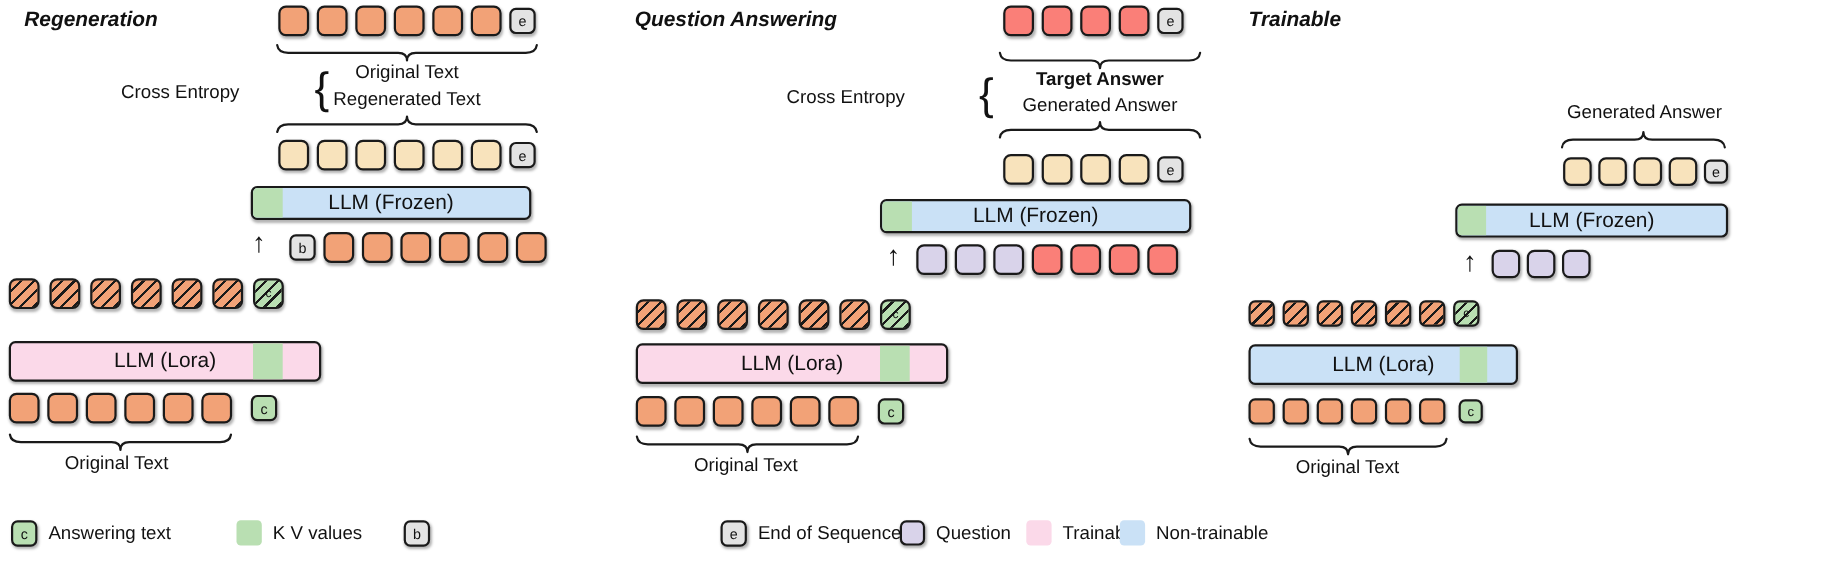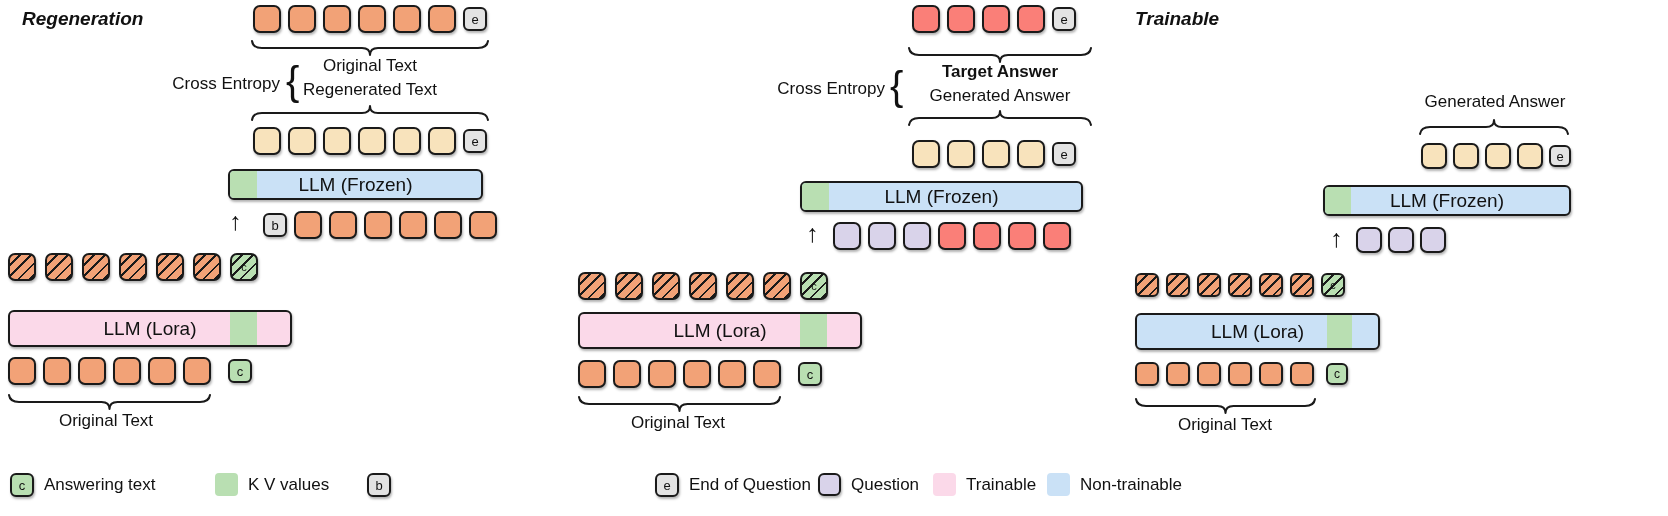--- a/index.html
+++ b/index.html
@@ -1,21 +1,21 @@
 <!DOCTYPE html>
 <html style="--orange: #F2A277; --red: #FA7F78; --cream: #F8E3BC; --green: #B9DFB2; --gray: #E3E3E3; --purple: #D9D3EA; --pink: #FBD9E9; --blue: #CAE1F6; --border: #1a1a1a;"><head>
 <meta charset="utf-8">
 <style>
   html,body{margin:0;padding:0;background:#fff;}
   .canvas{position:relative;width:1668px;height:516px;background:#fff;overflow:hidden;
           font-family:"Liberation Sans","DejaVu Sans",sans-serif;color:#111;}
   .group{position:absolute;inset:0;}
   .ptitle{position:absolute;font-size:19px;font-weight:700;font-style:italic;white-space:nowrap;}
   .lbl{position:absolute;font-size:17px;text-align:center;white-space:nowrap;}
-  .lbl.right{text-align:right;}
+  .lbl.right{text-align:left;}
   .row{position:absolute;display:flex;align-items:center;}
   .g7{gap:7px;} .g9{gap:9px;} .g6{gap:6px;}
   .tok{width:28px;height:28px;box-sizing:border-box;border:2px solid var(--border);border-radius:7px;
        display:flex;align-items:center;justify-content:center;flex:0 0 auto;
        box-shadow:1px 2px 2.5px rgba(0,0,0,.30);font-size:13px;line-height:1;}
   .lsq{width:24px;height:24px;border-radius:6px;}
   .sz26 .tok{width:26px;height:26px;} .sz26 .lsq{width:22px;height:22px;}
   .sz24 .tok{width:24px;height:24px;border-radius:6px;} .sz24 .lsq{width:22px;height:22px;font-size:12px;}
   .orange{background:var(--orange);} .red{background:var(--red);} .cream{background:var(--cream);}
   .purple{background:var(--purple);} .green{background:var(--green);} .gray{background:var(--gray);}
@@ -117,20 +117,21 @@
         <div class="tok orange"></div>
         <div class="tok green lsq mcap">c</div>
       </div>
     <svg class="brace" style="left:8px;top:394px;" width="203" height="16">
         <path d="M1 1 Q2 8 11 8 H93.5 Q101.5 8 101.5 15 M202 1 Q201 8 192 8 H109.5 Q101.5 8 101.5 15"></path>
       </svg>
     <div class="lbl" style="left:6px;top:411px;width:200px;">Original Text</div>
   </div>
 
   <div class="group">
+    <div class="ptitle" style="left:577px;top:8px;">Question Answering</div>
 
     <div class="row g7" style="left:912px;top:5px;">
         <div class="tok red"></div>
         <div class="tok red"></div>
         <div class="tok red"></div>
         <div class="tok red"></div>
         <div class="tok gray lsq">e</div>
       </div>
     <svg class="brace" style="left:908px;top:47px;" width="184" height="16">
         <path d="M1 1 Q2 8 11 8 H84 Q92 8 92 15 M183 1 Q182 8 173 8 H100 Q92 8 92 15"></path>
@@ -262,29 +263,29 @@
     </div>
     <div class="legend-item" style="left:215px;">
       <div class="sw green"></div>
       <span class="label">K V values</span>
     </div>
     <div class="legend-item" style="left:367px;">
       <div class="tok gray lsq">b</div>
     </div>
     <div class="legend-item" style="left:655px;">
       <div class="tok gray lsq">e</div>
-      <span class="label">End of Question</span>
+      <span class="label">End of Sequence</span>
     </div>
     <div class="legend-item" style="left:818px;">
       <div class="sw purple bordered"></div>
       <span class="label">Question</span>
     </div>
     <div class="legend-item" style="left:933px;">
       <div class="sw" style="background:var(--pink);"></div>
       <span class="label">Trainable</span>
     </div>
-    <div class="legend-item" style="left:1047px;">
+    <div class="legend-item" style="left:1018px;">
       <div class="sw" style="background:var(--blue);"></div>
       <span class="label">Non-trainable</span>
     </div>
   </div>
 
 </div>
 
 </body></html>

